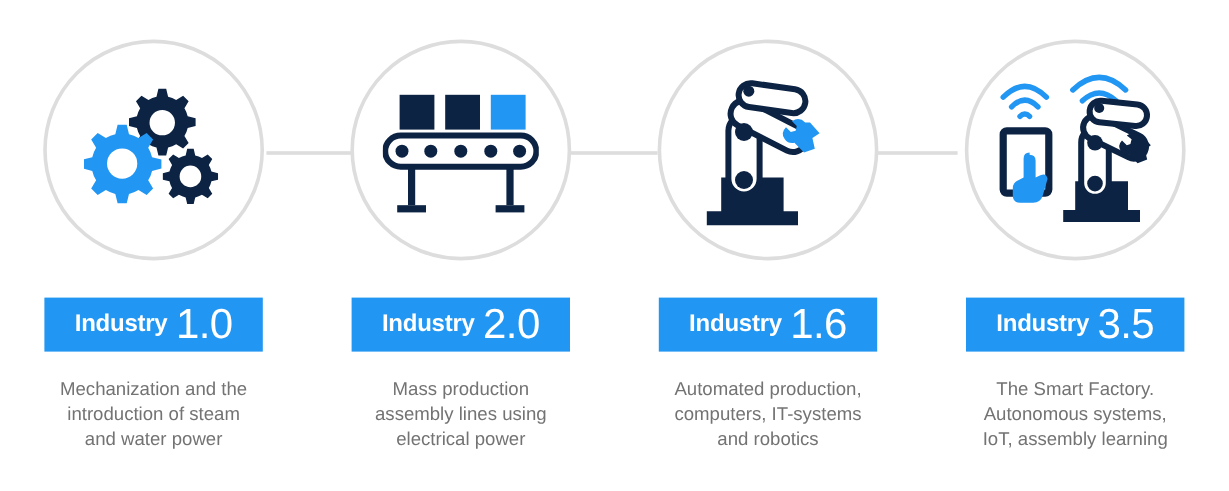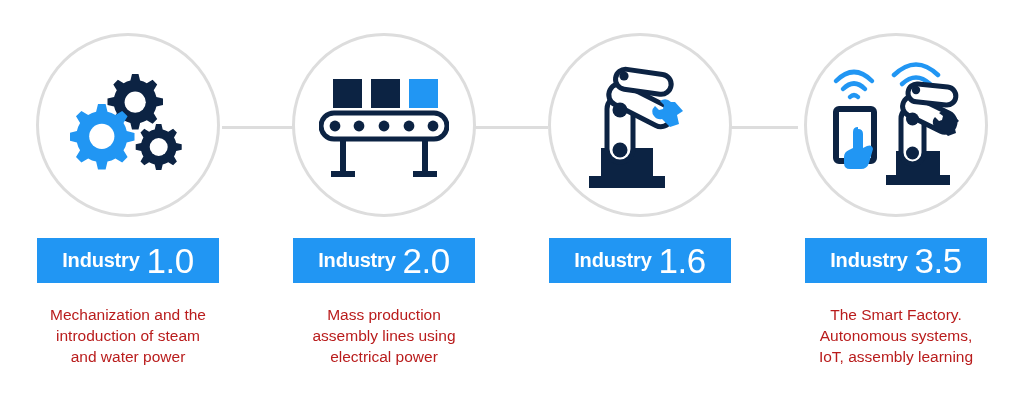--- a/index.html
+++ b/index.html
@@ -71,21 +71,21 @@
     box-sizing: border-box;
     display: flex;
     align-items: center;
     justify-content: center;
     z-index: 2;
   }
   .circle svg { display: block; }
 
   
   .badge {
-    margin-top: 21px;
+    margin-top: 31px;
     height: 45px;
     width: 182px;
     background: #2196f3;
     color: #ffffff;
     display: flex;
     align-items: center;
     justify-content: center;
     box-sizing: border-box;
     white-space: nowrap;
   }
@@ -100,21 +100,21 @@
     margin-left: 7px;
     letter-spacing: -0.5px;
     line-height: 1;
   }
 
   
   .caption {
     margin-top: 21px;
     width: 224px;
     text-align: center;
-    color: #b91c1c;
+    color: #737373;
     font-size: 15.5px;
     line-height: 21px;
     white-space: pre-line;
   }
 </style>
 </head>
 <body>
 
 <div id="infographic">
 
@@ -211,20 +211,23 @@
             <g fill="#2196f3">
               <path d="M96 40 l8 9 -6 4 2 9 -9 3 -8-8 q-5 1 -8-3 -4-5 1-10 l4 4 4-1 1-4 -4-4 q6-4 11 1 z"></path>
             </g>
           </svg>
         </span>
       </div>
       <div class="badge">
         <span class="badge-word">Industry</span>
         <span class="badge-version">1.6</span>
       </div>
+      <div class="caption">Automated production,
+computers, IT-systems
+and robotics</div>
     </div>
 
     <div class="stage">
       <div class="circle">
         <span>
           <svg width="144" height="140" viewBox="0 0 144 140">
 
             <g fill="none" stroke="#2196f3" stroke-width="4.5" stroke-linecap="round">
               <path d="M12 26 q18-18 36 0"></path>
               <path d="M19 34 q11-11 22 0"></path>

